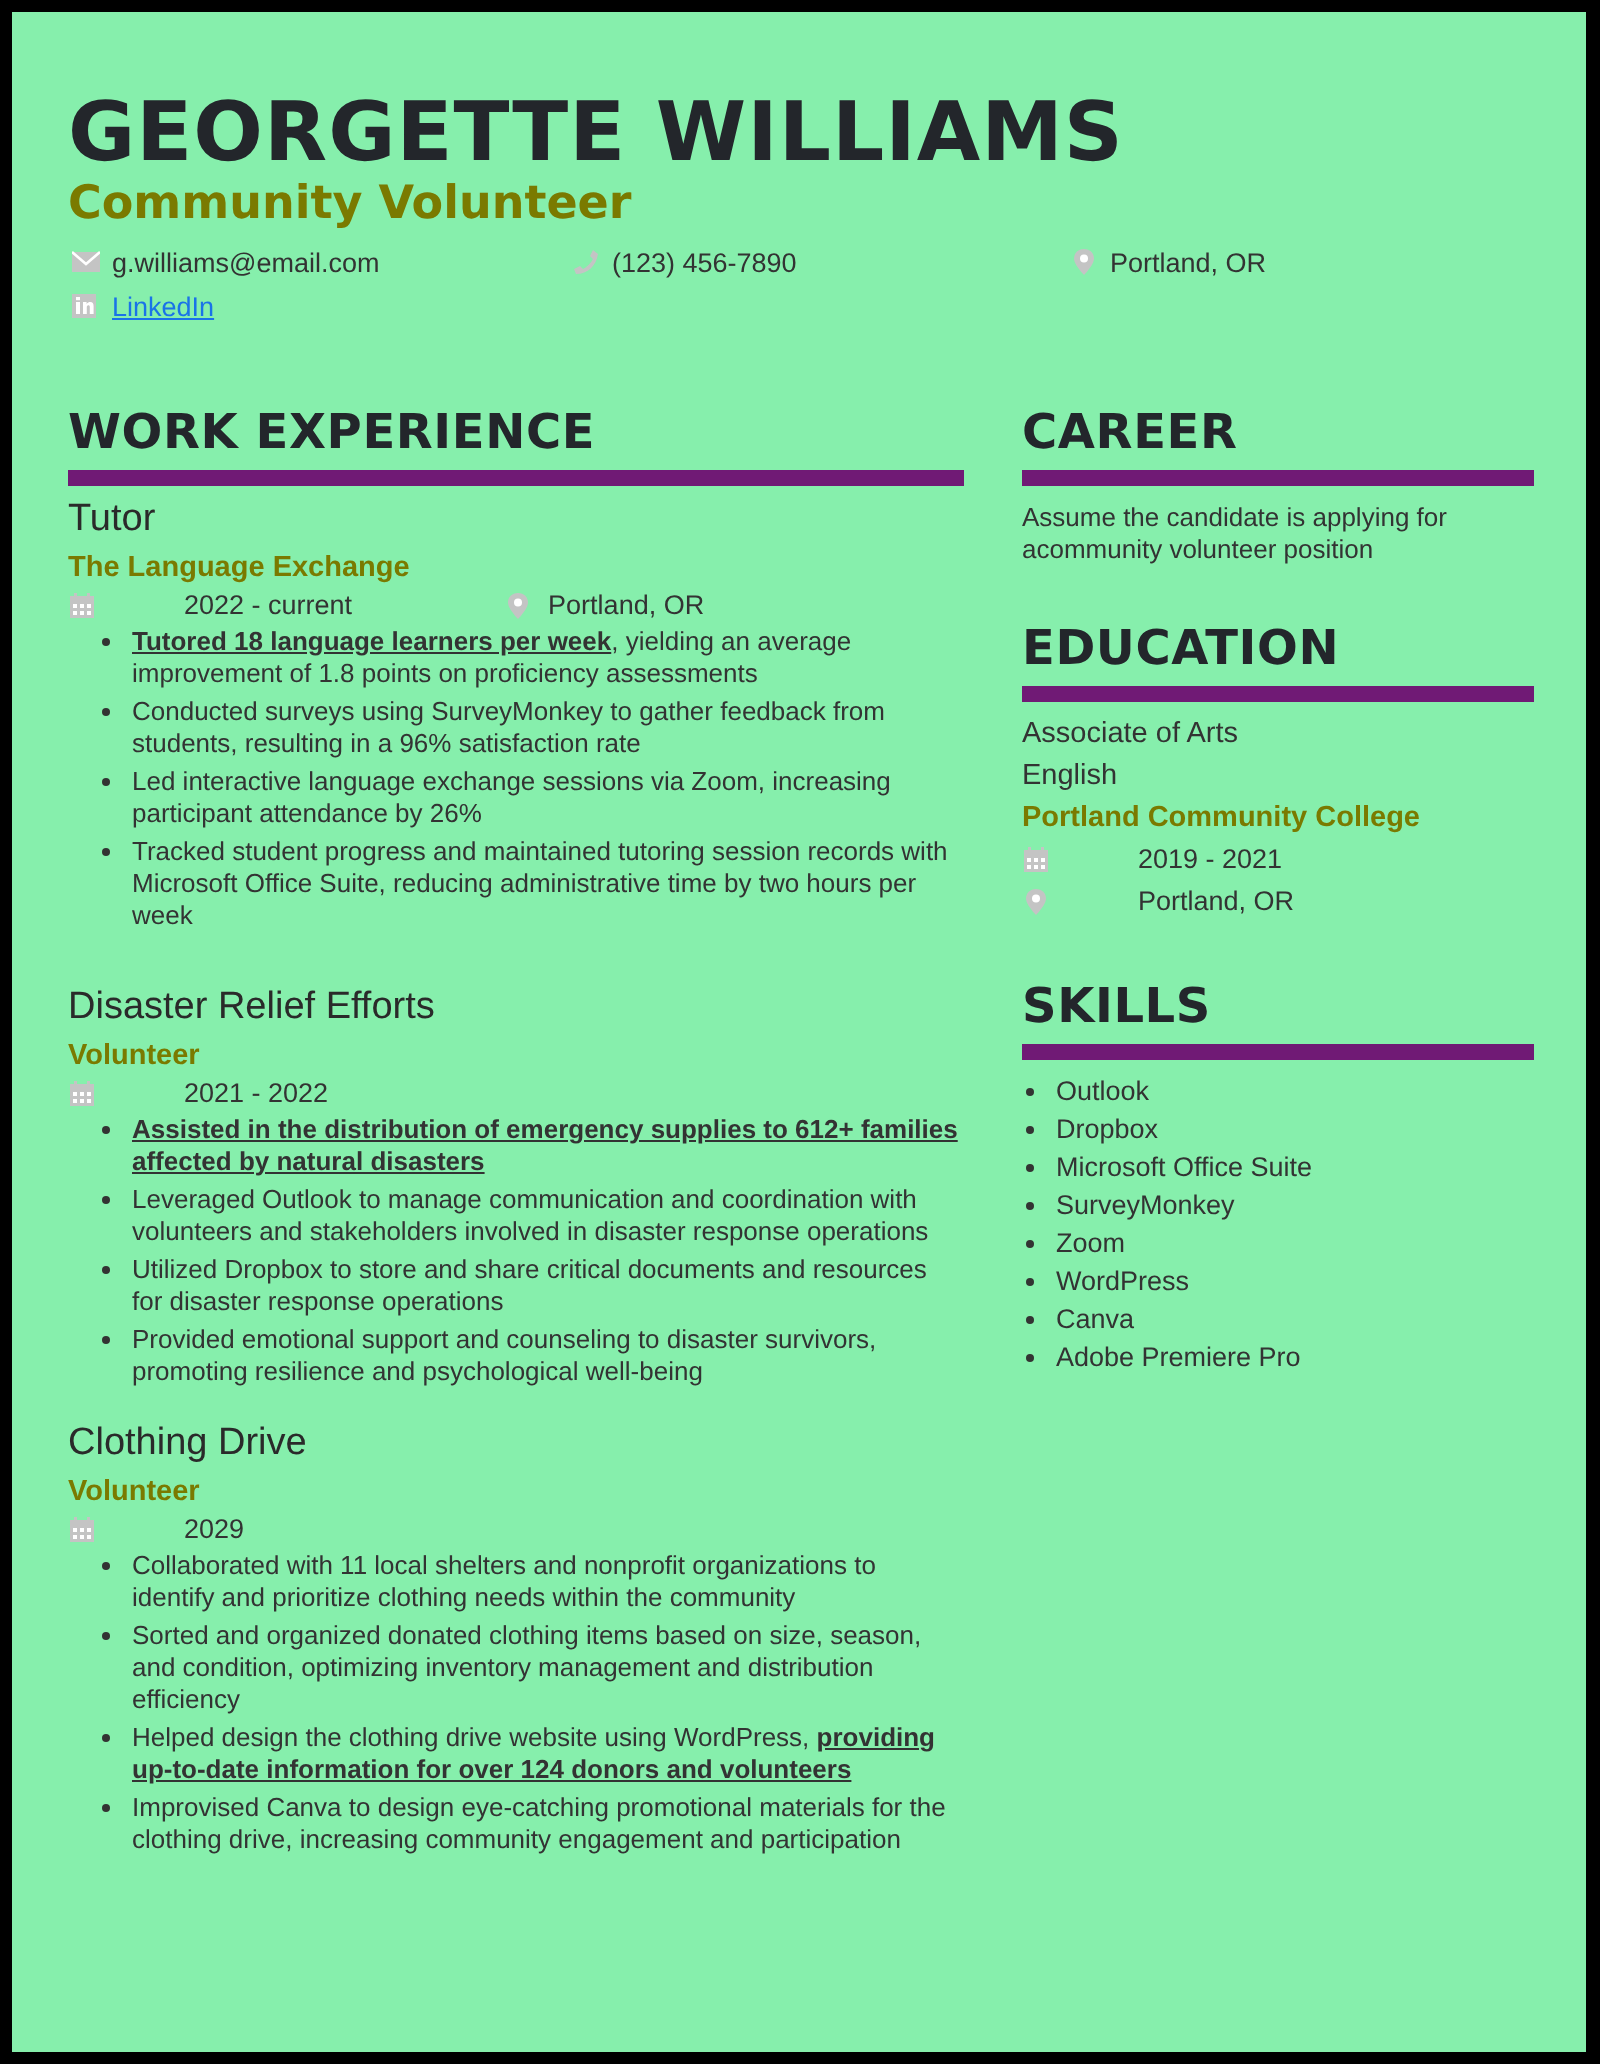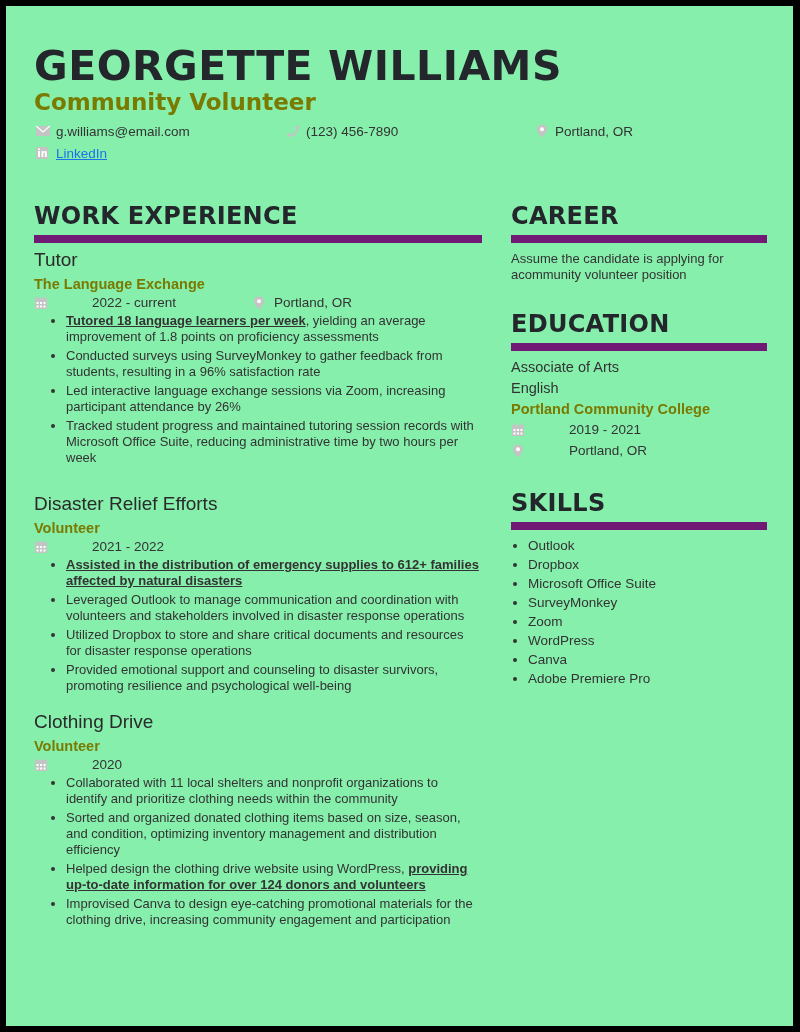--- a/index.html
+++ b/index.html
@@ -176,21 +176,21 @@
                 <g fill="#fff">
                   <rect x="2.5" y="6" width="2" height="2"></rect>
                   <rect x="6" y="6" width="2" height="2"></rect>
                   <rect x="9.5" y="6" width="2" height="2"></rect>
                   <rect x="2.5" y="9.5" width="2" height="2"></rect>
                   <rect x="6" y="9.5" width="2" height="2"></rect>
                   <rect x="9.5" y="9.5" width="2" height="2"></rect>
                 </g>
               </svg>
           </span>
-          <span>2020</span>
+          <span>2029</span>
         </div>
         <ul class="bullets">
           <li>Collaborated with 11 local shelters and nonprofit organizations to identify and prioritize clothing needs within the community</li>
           <li>Sorted and organized donated clothing items based on size, season, and condition, optimizing inventory management and distribution efficiency</li>
           <li><span>Helped design the clothing drive website using WordPress, </span><span class="strong-u">providing up-to-date information for over 124 donors and volunteers</span></li>
           <li>Improvised Canva to design eye-catching promotional materials for the clothing drive, increasing community engagement and participation</li>
         </ul>
       </div>
     </section>
   </div>

